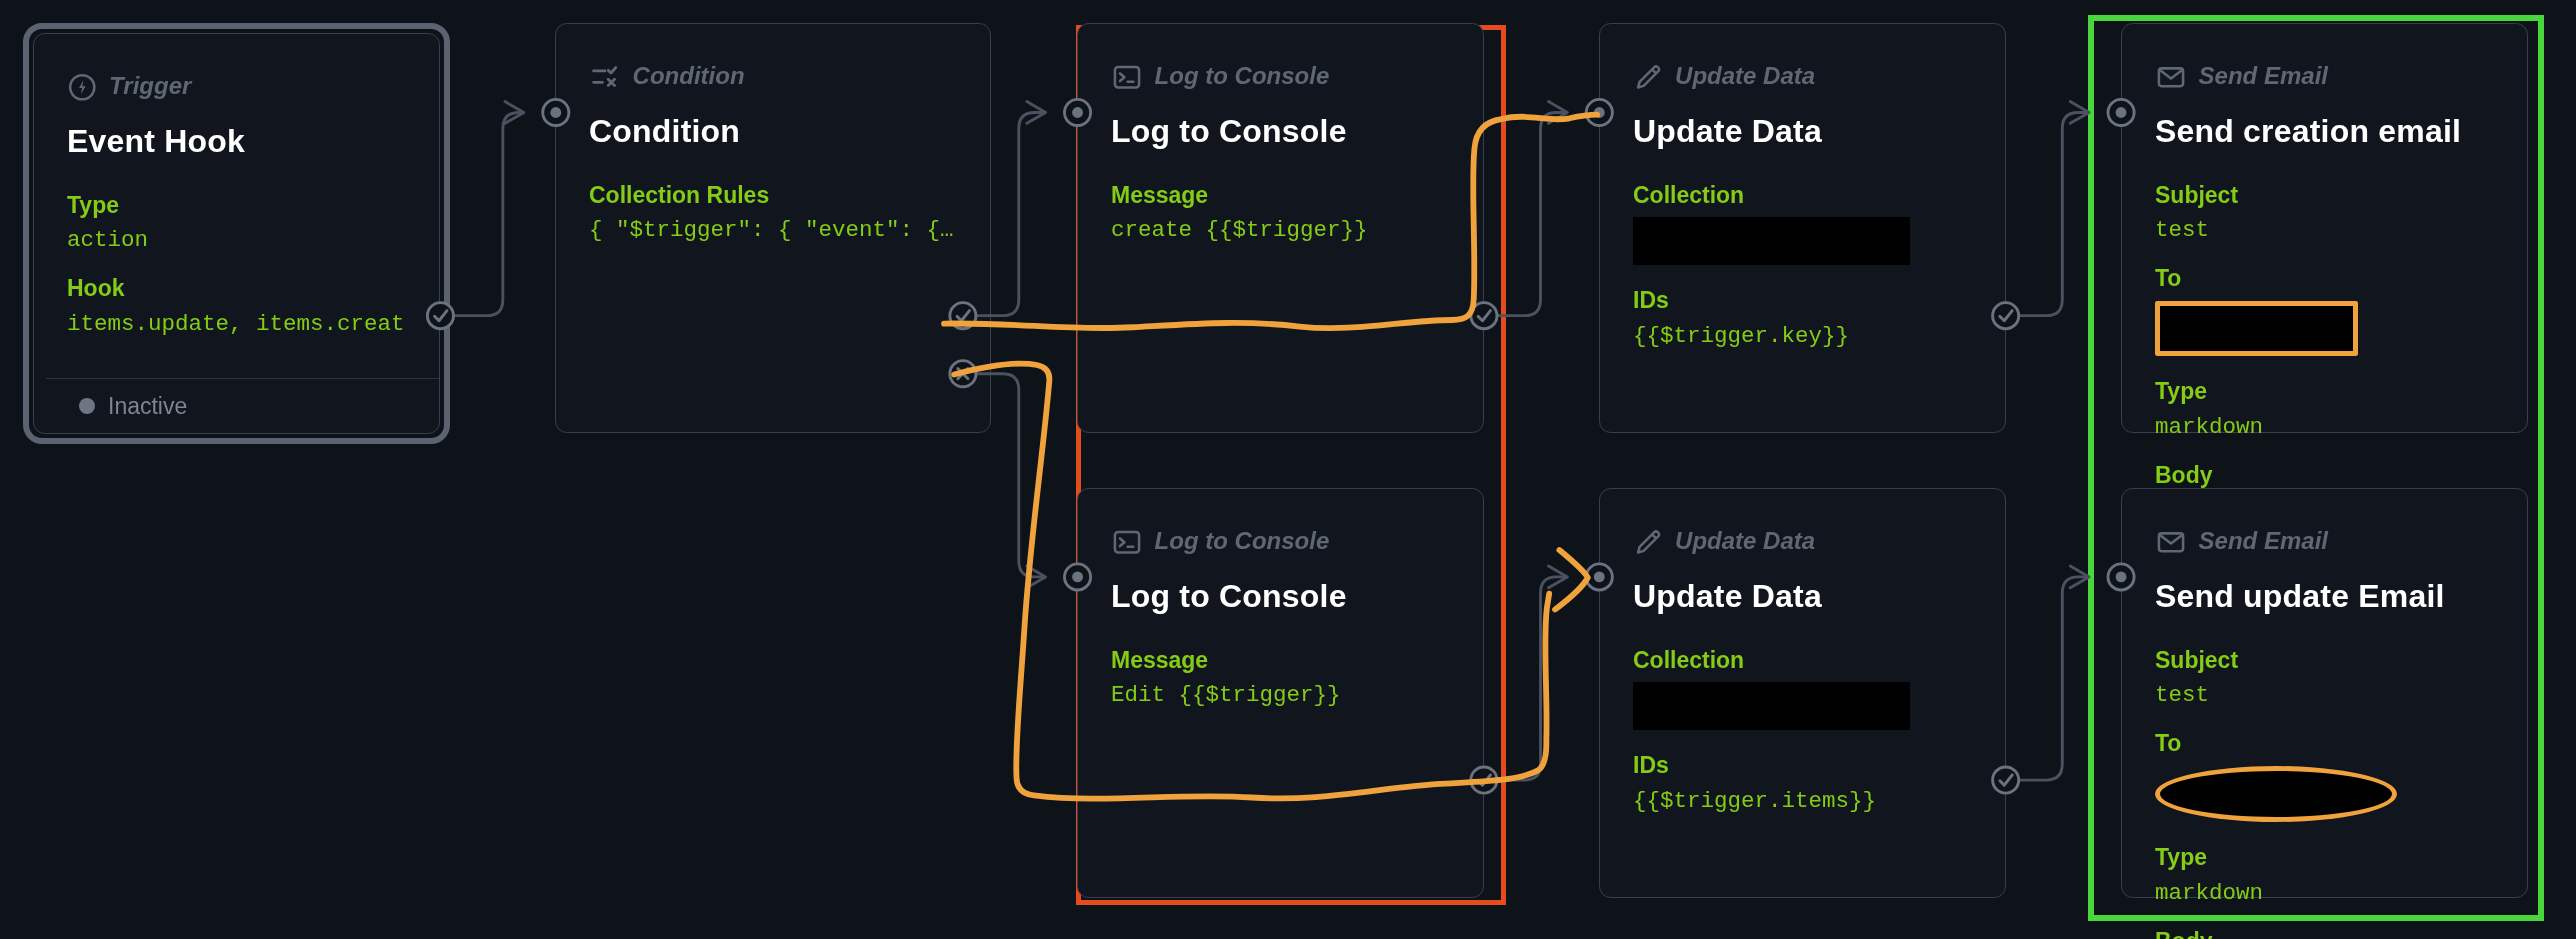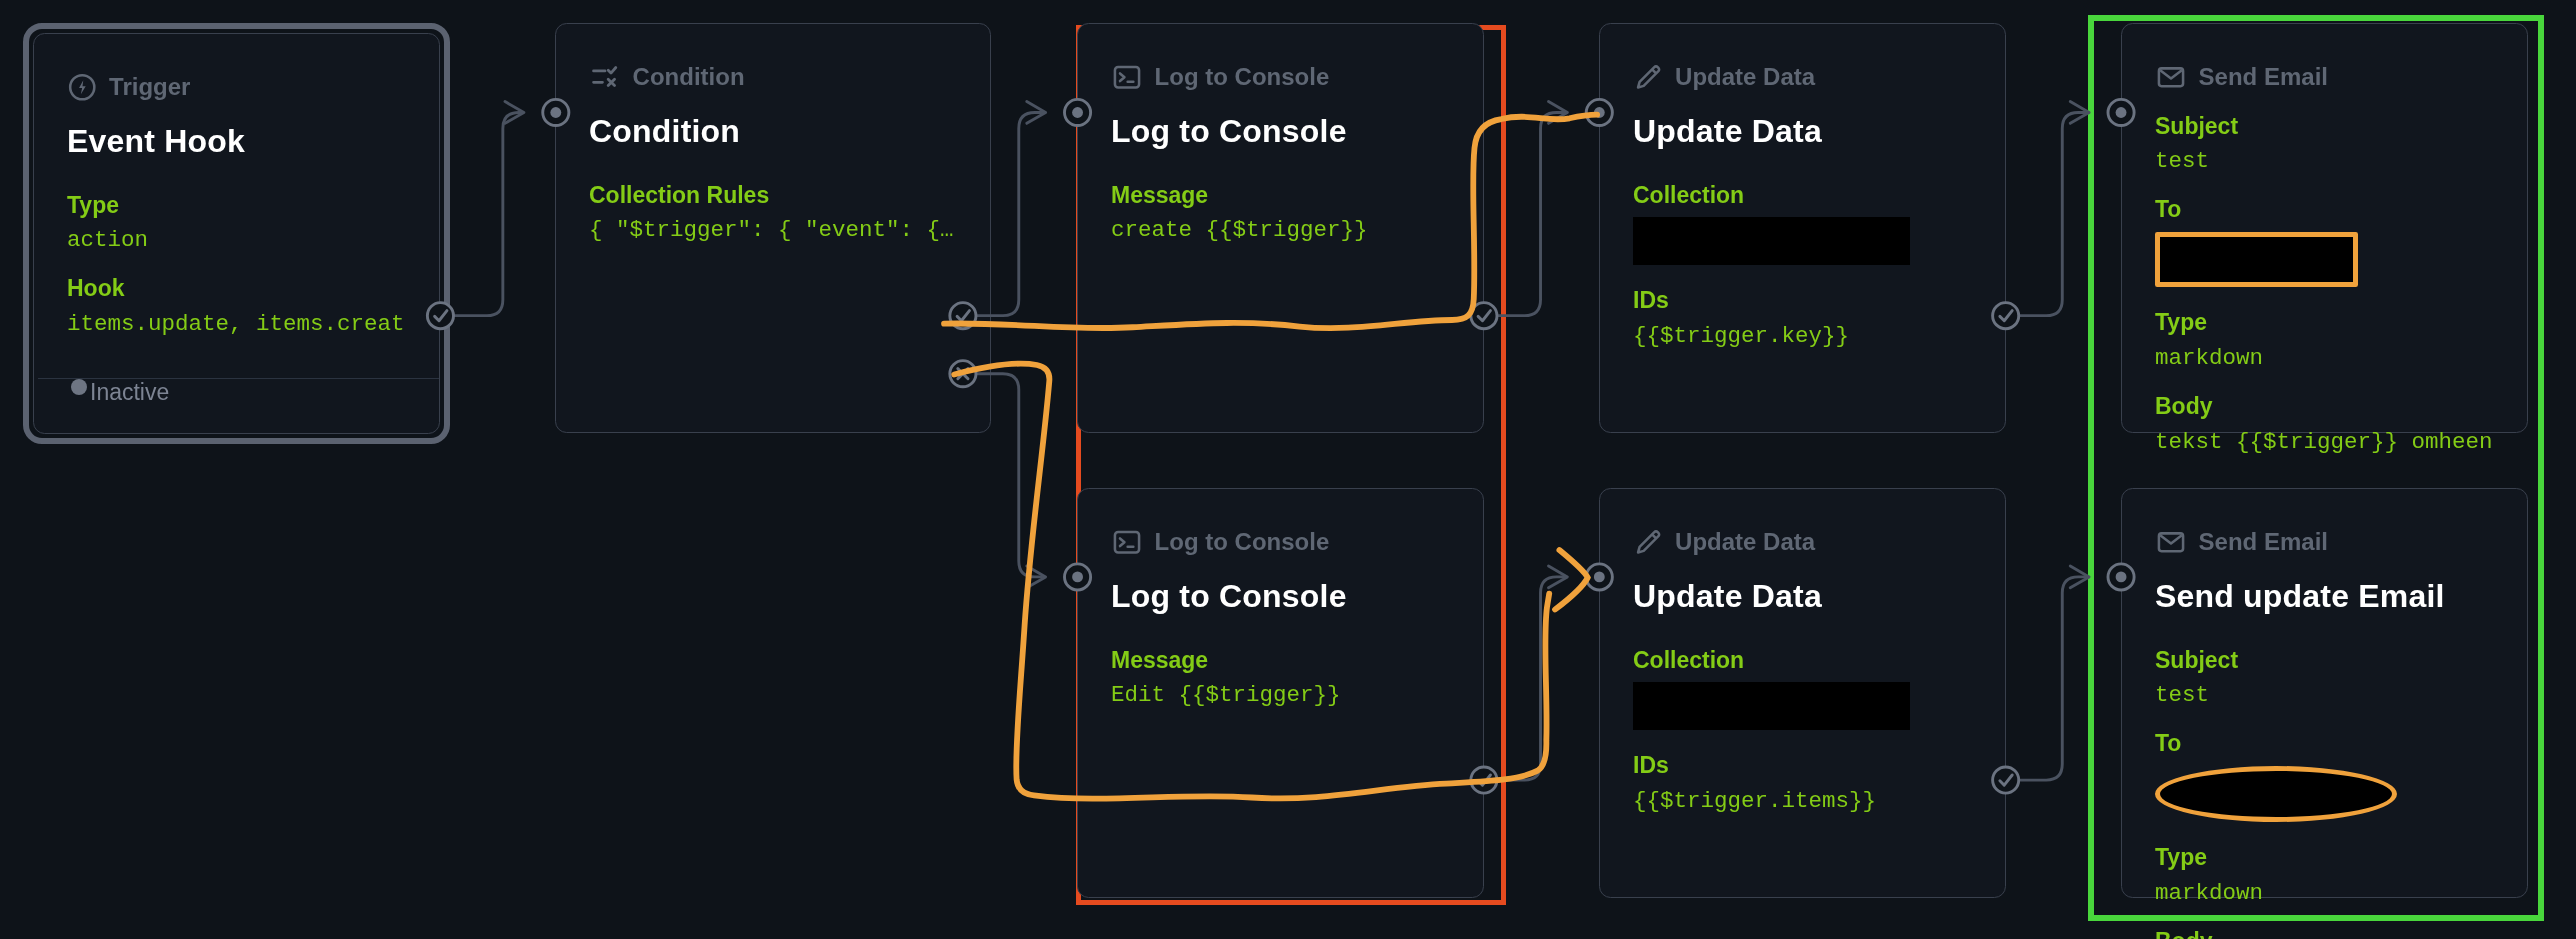--- a/index.html
+++ b/index.html
@@ -2,37 +2,37 @@
 <html style="font-size:11.6px"><head>
 <meta charset="utf-8">
 <style>
   html,body{margin:0;padding:0;background:#0e1319;}
   body{width:2576px;height:939px;position:relative;overflow:hidden;
        font-family:"Liberation Sans",sans-serif;-webkit-font-smoothing:antialiased;}
   #canvas{position:absolute;inset:0;}
   
   .node{position:absolute;background:#11161e;border:1.8px solid #39404d;border-radius:11.6px;
         box-sizing:border-box;padding:38px 33px 22px 33px;}
-  .node-header{display:flex;align-items:center;gap:11.6px;color:#5f6774;
-               font-size:24px;font-weight:600;margin-bottom:20.3px;}
+  .node-header{display:flex;align-items:flex-start;gap:11.6px;color:#5f6774;
+               font-size:24px;font-weight:600;margin-bottom:20.3px;font-style:italic;}
   .node-header svg{flex:0 0 auto;display:block;}
   .node-title{color:#ffffff;font-size:32px;font-weight:700;margin-bottom:32px;letter-spacing:0.2px;}
   .field{margin-bottom:22px;}
   .field-label{color:#84cc16;font-size:23px;font-weight:600;margin-bottom:8.7px;}
   .field-value{color:#84cc16;font-size:22.5px;font-family:Liberation Mono, monospace;
                white-space:nowrap;overflow:hidden;}
   .redact{background:#000;}
   .redact.box{width:277px;height:48px;margin-top:5.8px;}
   .redact.box-sm{width:280px;height:44px;margin-top:5.8px;}
   .redact.box-orange{width:193px;height:45px;margin-top:7.3px;border:5.1px solid #f0a23c;border-radius:2.2px;}
   .redact.ellipse-orange{width:232px;height:46px;margin-top:5.8px;border:5.1px solid #f0a23c;border-radius:50%;}
   
   .sel-ring{position:absolute;border:6.5px solid #5b6270;border-radius:19px;pointer-events:none;}
-  .node-footer{position:absolute;left:4px;right:0;bottom:0;height:55px;border-top:1.8px solid #2b3340;
-               display:flex;align-items:flex-start;gap:3px;padding:0 33px;box-sizing:border-box;}
+  .node-footer{position:absolute;left:12px;right:0;bottom:0;height:55px;border-top:1.8px solid #2b3340;
+               display:flex;align-items:center;gap:13px;padding:0 33px;box-sizing:border-box;}
   .status-dot{width:16px;height:16px;border-radius:50%;background:#6e7583;}
   .status-text{color:#7d8493;font-size:23px;font-weight:500;}
   
   svg#wires{position:absolute;inset:0;pointer-events:none;}
   svg#wires .port{pointer-events:auto;}
   .anno-box{position:absolute;pointer-events:none;box-sizing:border-box;}
 </style>
 </head>
 <body>
 
@@ -171,20 +171,21 @@
       <div class="node" style="left: 2121px; top: 23px; width: 407px; height: 410px;">
     <div class="node-header">
       <span class="hicon">
             <svg width="32" height="30.5" viewBox="0 0 24 24">
               <rect x="2.5" y="5" width="19" height="14" rx="2" fill="none" stroke="#5f6774" stroke-width="2"></rect>
               <path d="M3.5 6.5 12 13l8.5-6.5" fill="none" stroke="#5f6774" stroke-width="2" stroke-linejoin="round"></path>
             </svg>
           </span>
       <span class="hlabel">Send Email</span>
     </div>
+    <div class="node-title">Send creation email</div>
     <div class="fields">
           <div class="field">
             <div class="field-label">Subject</div>
             <div class="field-value">test</div>
           </div>
           <div class="field">
             <div class="field-label">To</div>
             <div class="redact box-orange"></div>
           </div>
           <div class="field">

